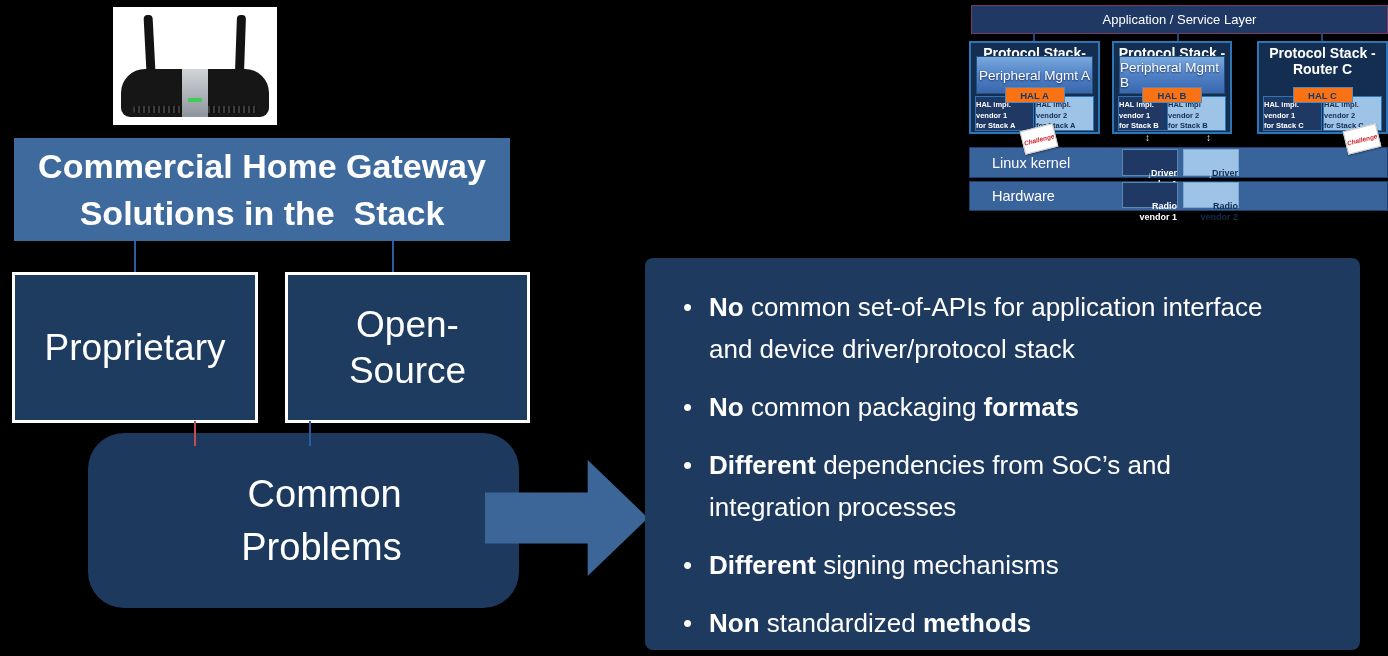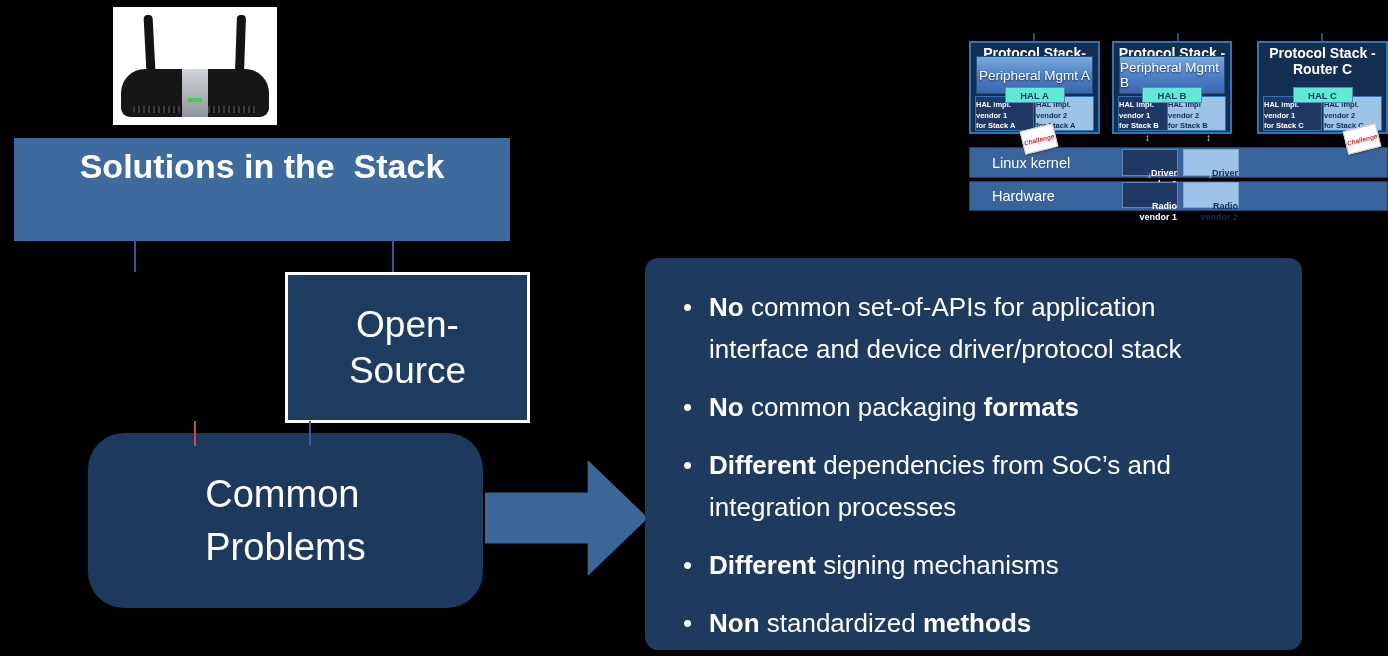--- a/index.html
+++ b/index.html
@@ -26,41 +26,41 @@
   .conn-t1{left:134px;top:241px;height:31px;}
   .conn-t2{left:392px;top:241px;height:31px;}
   .conn-red{left:194px;top:421px;height:25px;background:#c0504d;z-index:5;}
   .conn-b2{left:309px;top:421px;height:25px;z-index:5;}
 
   
   .navy-box{background:#1e3c60;border:3px solid #fff;color:#fff;display:flex;align-items:center;justify-content:center;text-align:center;font-size:37px;box-sizing:border-box;}
   .navy-box span{white-space:pre-line;line-height:46px;}
   .prop{left:12px;top:272px;width:246px;height:151px;}
   .open{left:285px;top:272px;width:245px;height:151px;}
-  .common-box{left:88px;top:433px;width:395px;height:175px;background:#1d3a5e;border-radius:36px;display:flex;align-items:center;justify-content:center;color:#fff;font-size:38px;text-align:left;}
+  .common-box{left:88px;top:433px;width:395px;height:175px;background:#1d3a5e;border-radius:36px;display:flex;align-items:center;justify-content:center;color:#fff;font-size:38px;text-align:right;padding-left:36px;}
   .common-box span{white-space:pre-line;line-height:53px;}
 
   .big-arrow{left:485px;top:460px;width:163px;height:116px;background:#3c6697;clip-path:polygon(0 28%,63% 28%,63% 0,100% 50%,63% 100%,63% 72%,0 72%);}
 
   
-  .bullet-box{left:645px;top:258px;width:657px;height:392px;background:#1e3a5f;border-radius:13px;color:#fff;box-sizing:border-box;}
+  .bullet-box{left:645px;top:258px;width:715px;height:392px;background:#1e3a5f;border-radius:8px;color:#fff;box-sizing:border-box;}
   .bullet-box ul{list-style:none;margin:0;padding:28px 88px 0 30px;}
   .bullet-box li{position:relative;padding-left:34px;font-size:26px;line-height:42px;margin-bottom:16px;}
   .bullet-box li::before{content:"\2022";position:absolute;left:8px;top:0;}
 
   
   .arch{left:965px;top:0;width:423px;height:215px;}
   .app-bar{position:absolute;left:6px;top:5px;width:417px;height:29px;background:#1f3864;border:1px solid #7b3a5f;box-sizing:border-box;display:flex;align-items:center;justify-content:center;color:#fff;font-size:13px;}
   .tick{position:absolute;width:2px;height:8px;top:33px;background:#24477a;}
   .t-a{left:68px;}.t-b{left:212px;}.t-c{left:356px;}
   .stack{position:absolute;top:41px;width:131px;height:93px;background:#142e52;border:2px solid #2e75b6;box-sizing:border-box;}
   .s-a{left:4px;}.s-b{left:147px;width:120px;}.s-c{left:292px;}
   .stack-hdr{position:absolute;top:2px;left:0;right:0;text-align:center;color:#fff;font-size:14px;font-weight:bold;}
   .pm{position:absolute;left:5px;right:5px;top:13px;height:38px;background:linear-gradient(180deg,#79a9dc 0%,#4d7ec4 55%,#3a67ad 100%);border:1px solid #24507e;box-sizing:border-box;color:#fff;font-weight:400;font-size:13.5px;display:flex;align-items:center;justify-content:center;text-shadow:0 1px 2px rgba(10,30,70,.85);white-space:pre-wrap;}
-  .hal{position:absolute;left:50%;transform:translateX(-50%);top:44px;width:60px;height:16px;background:#5eead4;border:1px solid #5b87b5;box-sizing:border-box;color:#1a3764;font-size:9.5px;font-weight:bold;display:flex;align-items:center;justify-content:center;z-index:2;}
+  .hal{position:absolute;left:50%;transform:translateX(-50%);top:44px;width:60px;height:16px;background:#f97316;border:1px solid #5b87b5;box-sizing:border-box;color:#1a3764;font-size:9.5px;font-weight:bold;display:flex;align-items:center;justify-content:center;z-index:2;}
   .vend{position:absolute;top:53px;height:35px;font-size:7.5px;line-height:1.4;font-weight:600;text-align:left;white-space:pre-line;box-sizing:border-box;padding-top:3px;}
   .v1{left:4px;width:59px;background:#1f3864;border:1px solid #2e75b6;color:#fff;}
   .v2{right:4px;width:59px;background:#9dc3e6;border:1px solid #2e75b6;color:#122c50;}
   .row{position:absolute;left:4px;width:419px;background:#38639b;border:1px solid #1e3f6e;box-sizing:border-box;color:#fff;font-size:14.5px;display:flex;align-items:center;padding-left:22px;}
   .row-lk{top:147px;height:31px;}
   .row-hw{top:181px;height:30px;}
   .dr{position:absolute;width:56px;font-size:9px;line-height:1.25;text-align:right;white-space:pre-line;box-sizing:border-box;padding-top:18px;font-weight:600;z-index:2;}
   .dr1{left:157px;top:149px;height:27px;background:#1f3864;color:#fff;border:1px solid #5b87b5;}
   .dr2{left:218px;top:149px;height:27px;background:#9dc3e6;color:#122c50;border:1px solid #7da7cc;}
   .ra1{left:157px;top:182px;height:26px;background:#1f3864;color:#fff;border:1px solid #5b87b5;}
@@ -84,28 +84,32 @@
     <div class="ant ant-r"></div>
     <div class="rbody">
       <div class="rvents"></div>
       <div class="rband">
         <div class="rled"></div>
       </div>
     </div>
   </div>
 
   <div class="abs title-box">
+    <div>Commercial Home Gateway</div>
     <div>Solutions in the  Stack</div>
   </div>
 
   <div class="conn conn-t1"></div>
   <div class="conn conn-t2"></div>
   <div class="conn conn-red"></div>
   <div class="conn conn-b2"></div>
 
+  <div class="abs navy-box prop">
+    <span>Proprietary</span>
+  </div>
   <div class="abs navy-box open">
     <span>Open-
 Source</span>
   </div>
   <div class="abs common-box">
     <span>Common
 Problems</span>
   </div>
 
   <div class="abs big-arrow"></div>
@@ -114,20 +118,23 @@
     <ul>
       <li><b>No </b><span>common set-of-APIs for application interface and device driver/protocol stack</span></li>
       <li><b>No </b><span>common packaging </span><b>formats</b></li>
       <li><b>Different </b><span>dependencies from SoC’s and integration processes</span></li>
       <li><b>Different </b><span>signing mechanisms</span></li>
       <li><b>Non </b><span>standardized </span><b>methods</b></li>
     </ul>
   </div>
 
   <div class="abs arch">
+    <div class="app-bar">
+      <span>Application / Service Layer</span>
+    </div>
     <div class="tick t-a"></div>
     <div class="tick t-b"></div>
     <div class="tick t-c"></div>
 
     <div class="stack s-a">
       <div class="stack-hdr">Protocol Stack- Router A</div>
       <div class="pm">Peripheral Mgmt A</div>
       <div class="vend v1">HAL impl.
 vendor 1
 for Stack A</div>

